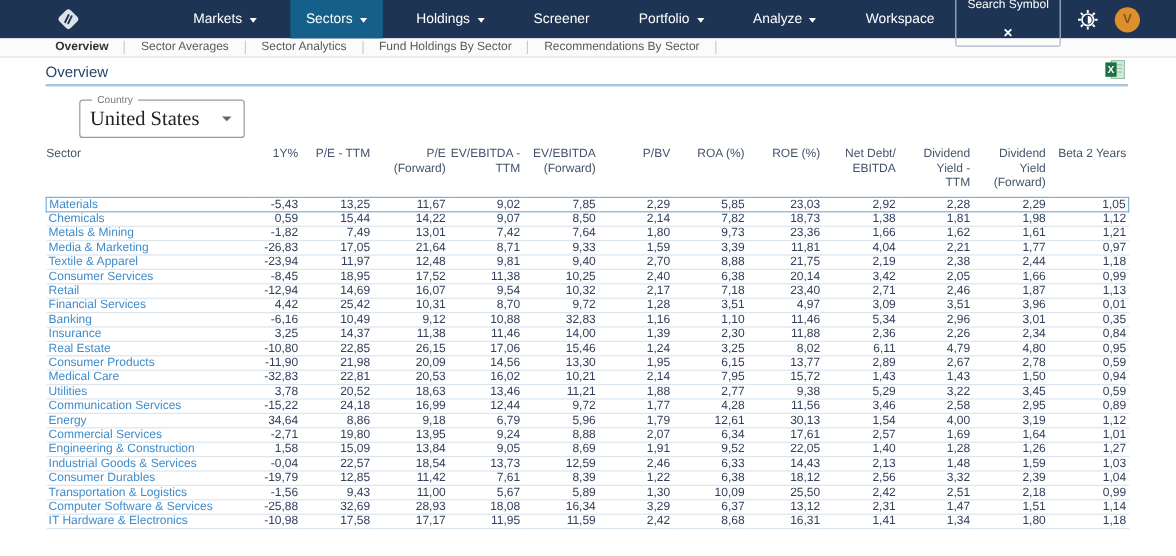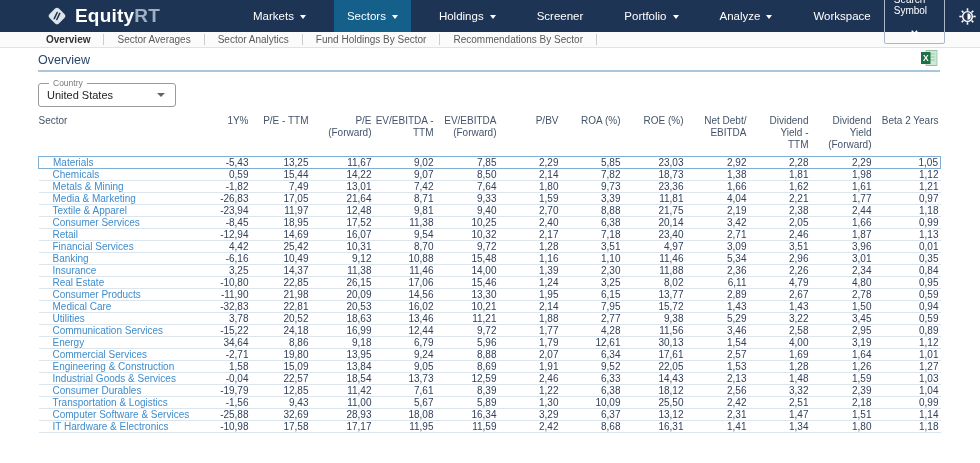--- a/index.html
+++ b/index.html
@@ -51,62 +51,62 @@
   .tab.active { font-weight:bold; color:#333; }
   
   .content { padding:5px 38px 0 38px; position:relative; }
   .page-title { color:#26476b; font-size:12.5px; padding-bottom:3px; }
   .title-rule { width:902px; height:2px; background:var(--title-underline,#a9c6dd); }
   .excel-btn { position:absolute; right:42px; top:2px; cursor:pointer; }
   .filter-row { margin-top:6px; }
   fieldset.country {
     width:138px; border:1px solid #9a9a9a; border-radius:3px;
     padding:1px 8px 5px 8px;
+    margin-left:28px;
   }
   fieldset.country legend { font-size:8.5px; color:#7a7a7a; padding:0 4px; margin-left:2px; }
   .select-value {
-    font-size:11px; color:#222; display:flex; justify-content:space-between;
-    align-items:center; cursor:pointer;
+    font-size:17px; color:#222; display:flex; justify-content:space-between;
+    align-items:center; cursor:pointer;font-family:Liberation Serif, serif;
   }
   .select-caret {
     width:0; height:0; border-left:4px solid transparent;
     border-right:4px solid transparent; border-top:4.5px solid #666; margin-right:2px;
   }
   
   table.sector-table {
     margin-top:8px; border-collapse:collapse; table-layout:fixed;
     width:902px; font-size:10px;
   }
   .sector-table th {
     font-weight:normal; color:#44546a; text-align:right; vertical-align:top;
     padding:0 2px 5px 0; line-height:12px; white-space:pre-line; cursor:pointer;
   }
   .sector-table th:first-child { text-align:left; }
   .sector-table td {
     color:#33405c; text-align:right; padding:0 2px 0 0;
     border-bottom:1px solid #dbe5ee; height:11px; line-height:11px;
     white-space:nowrap; overflow:hidden;
   }
-  .sector-table td.sector-cell { text-align:left; padding-left:14px; }
+  .sector-table td.sector-cell { text-align:left; padding-left:2px; }
   .sector-link { color:var(--accent-link,#3f8ccc); cursor:pointer; }
   tr.selected td { border-top:1px solid #7fafd4; border-bottom:1px solid #7fafd4; }
   tr.selected td:first-child { border-left:1px solid #7fafd4; }
   tr.selected td:last-child { border-right:1px solid #7fafd4; }
 </style>
 </head>
 <body>
 
 <div class="navbar">
   <div class="logo">
     <svg width="22" height="22" viewBox="0 0 24 24">
       <rect x="4.8" y="4.8" width="14.4" height="14.4" rx="3" transform="rotate(45 12 12)" fill="#dde3ea"></rect>
       <path d="M9 14.8 L12.2 8.2" stroke="#1e3454" stroke-width="1.7" stroke-linecap="round" fill="none"></path>
       <path d="M11.8 15.8 L15 9.2" stroke="#1e3454" stroke-width="1.7" stroke-linecap="round" fill="none"></path>
     </svg>
-    <span class="logo-text"><span>Equity</span><span class="rt">RT</span></span>
   </div>
 
   <div class="main-nav">
       <div class="nav-item">
         <span>Markets</span>
         <span class="caret-down"></span>
       </div>
       <div class="nav-item active">
         <span>Sectors</span>
         <span class="caret-down"></span>
@@ -349,21 +349,21 @@
           <td>3,51</td>
           <td>3,96</td>
           <td>0,01</td>
         </tr>
         <tr>
           <td class="sector-cell"><span class="sector-link">Banking</span></td>
           <td>-6,16</td>
           <td>10,49</td>
           <td>9,12</td>
           <td>10,88</td>
-          <td>15,48</td>
+          <td>32,83</td>
           <td>1,16</td>
           <td>1,10</td>
           <td>11,46</td>
           <td>5,34</td>
           <td>2,96</td>
           <td>3,01</td>
           <td>0,35</td>
         </tr>
         <tr>
           <td class="sector-cell"><span class="sector-link">Insurance</span></td>
@@ -488,21 +488,21 @@
         <tr>
           <td class="sector-cell"><span class="sector-link">Engineering &amp; Construction</span></td>
           <td>1,58</td>
           <td>15,09</td>
           <td>13,84</td>
           <td>9,05</td>
           <td>8,69</td>
           <td>1,91</td>
           <td>9,52</td>
           <td>22,05</td>
-          <td>1,53</td>
+          <td>1,40</td>
           <td>1,28</td>
           <td>1,26</td>
           <td>1,27</td>
         </tr>
         <tr>
           <td class="sector-cell"><span class="sector-link">Industrial Goods &amp; Services</span></td>
           <td>-0,04</td>
           <td>22,57</td>
           <td>18,54</td>
           <td>13,73</td>

